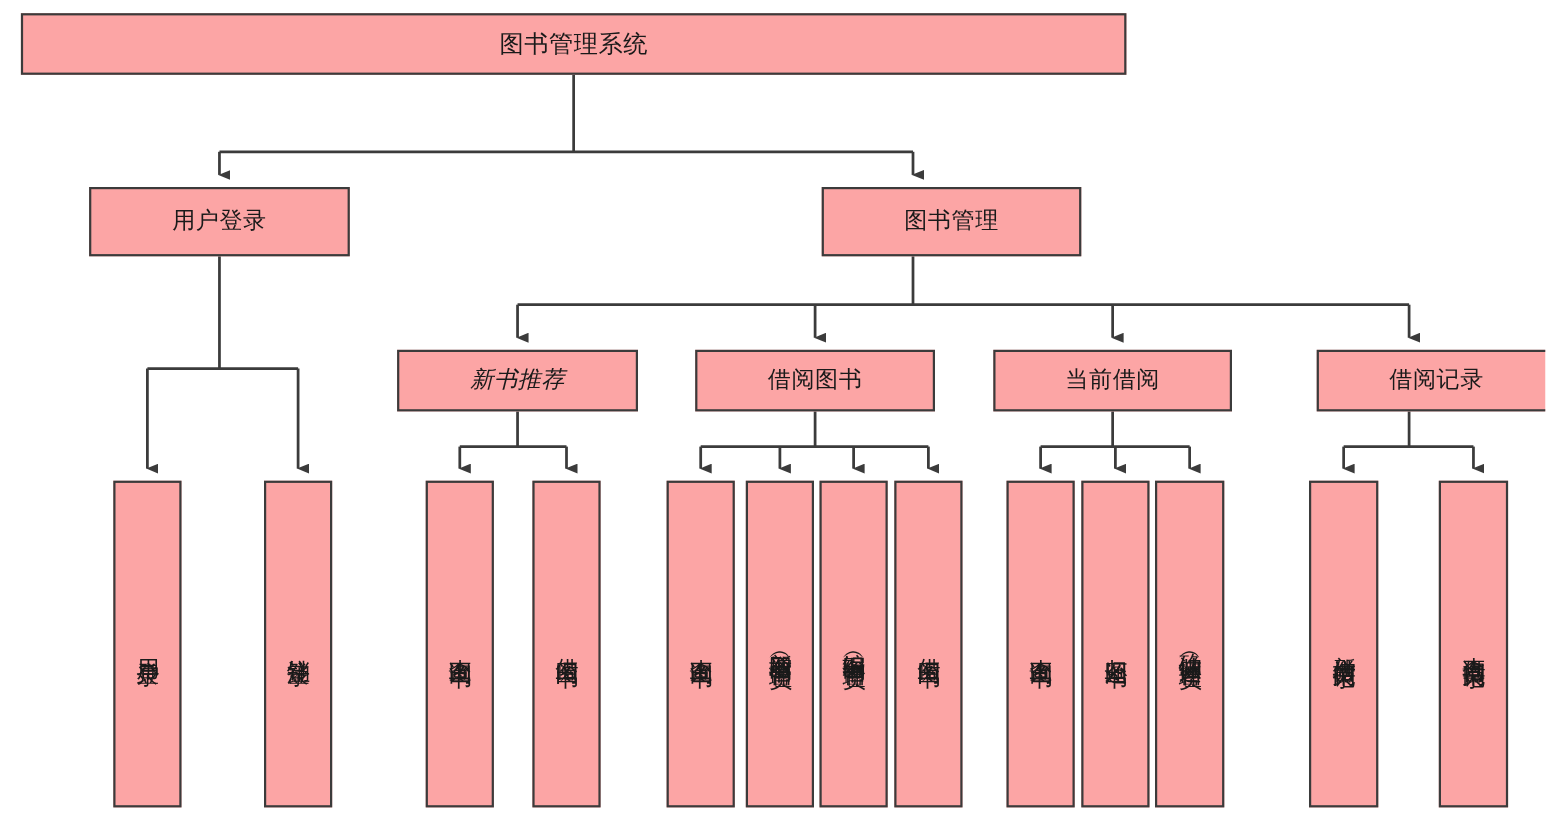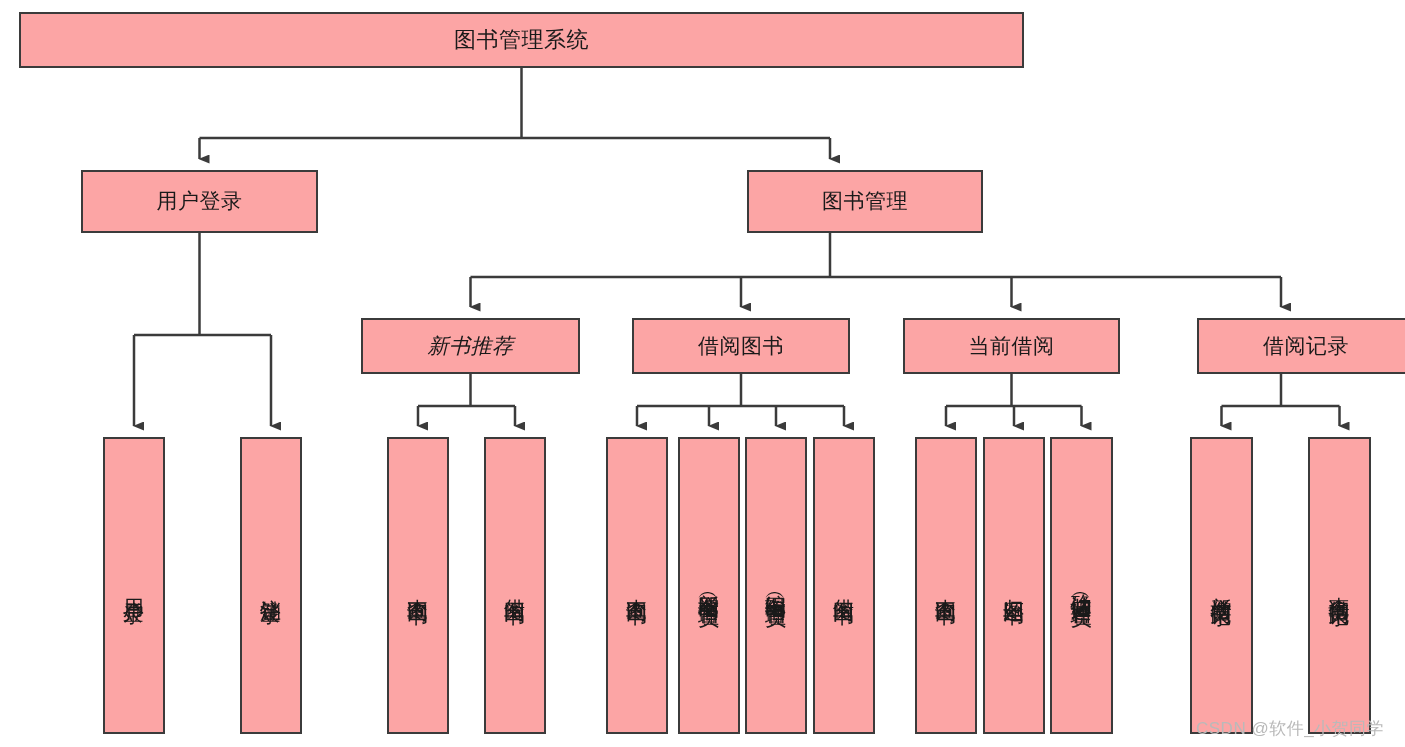--- a/index.html
+++ b/index.html
@@ -166,15 +166,14 @@
         <span class="node-label">确认归还（管理员）</span>
       </div>
       <div class="node vertical" style="left: 1190px; top: 437px; width: 63px; height: 297px;">
         <span class="node-label">新增借阅记录</span>
       </div>
       <div class="node vertical" style="left: 1308px; top: 437px; width: 63px; height: 297px;">
         <span class="node-label">查询借阅记录</span>
       </div>
     </div>
 
-  <div class="watermark" style="left: 1196px; top: 717px; color: rgb(185, 185, 185);">CSDN @软件_小贺同学</div>
 
 </div>
 
 </body></html>

